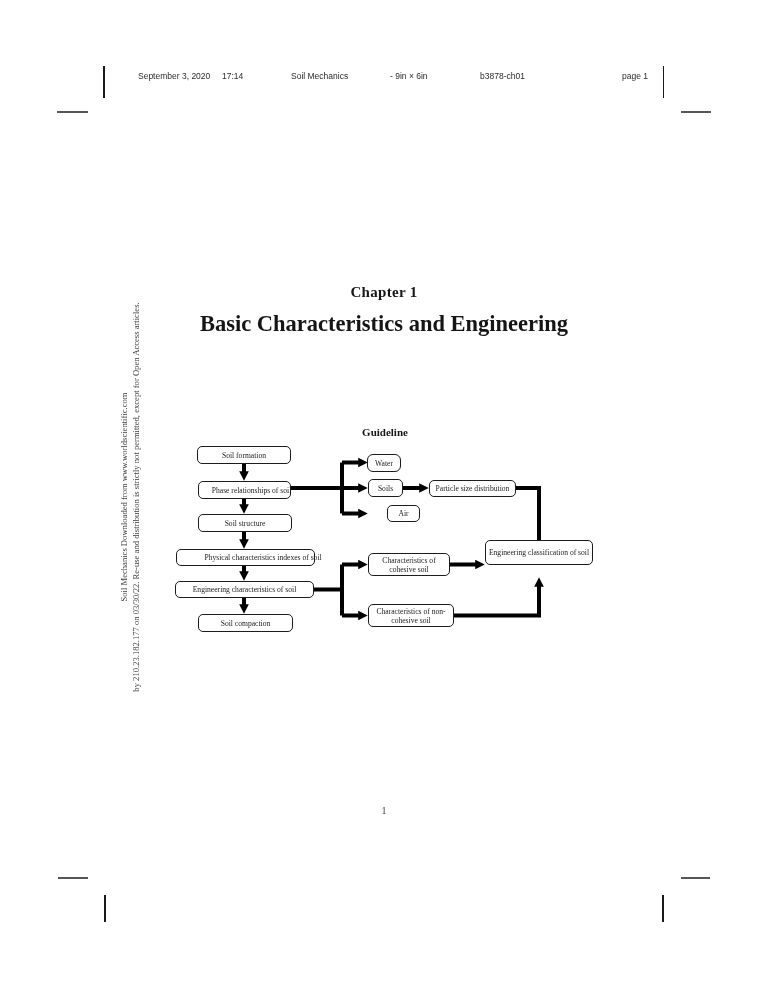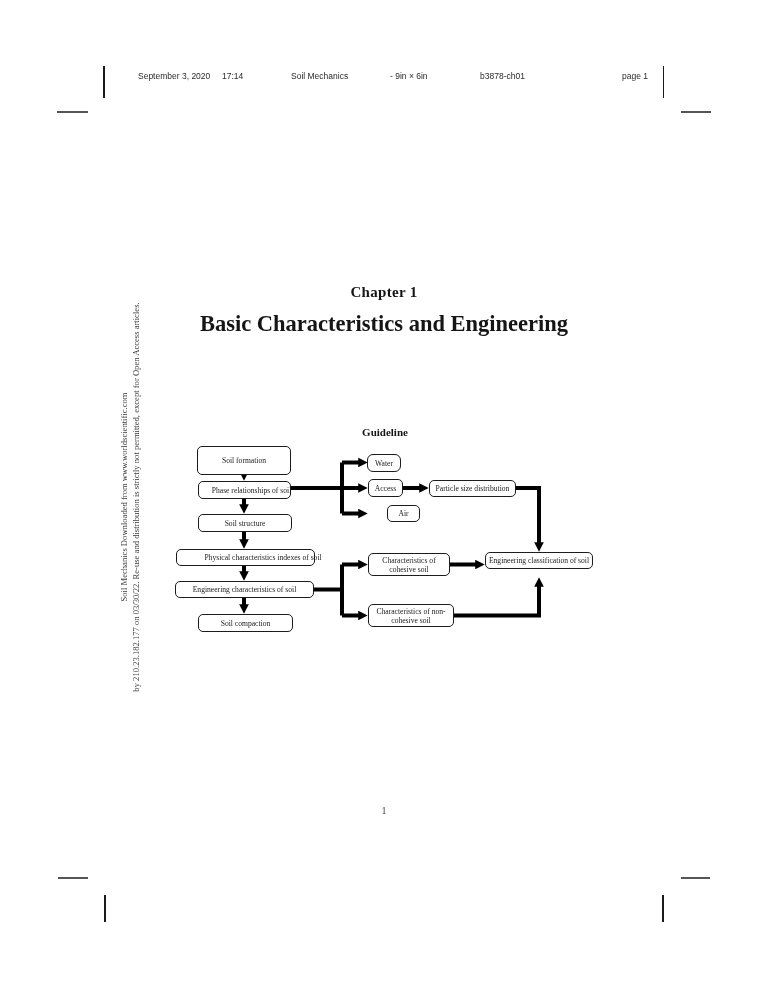--- a/index.html
+++ b/index.html
@@ -46,33 +46,33 @@
   .fc-title{position:absolute;left:140px;top:1px;width:150px;text-align:center;
     font-size:11px;font-weight:bold;color:#151515;}
   .node{
     position:absolute;box-sizing:border-box;background:#fff;
     border:1px solid #1c1c1c;border-radius:5px;
     display:flex;align-items:center;justify-content:center;text-align:center;
     font-size:7.6px;line-height:9px;color:#1a1a1a;white-space:nowrap;
     font-family:"Liberation Serif",serif;padding:1px 2px;
   }
   .node.wrap{white-space:normal;}
-  #n-soil-formation{left:27px;top:21px;width:94px;height:29px;}
+  #n-soil-formation{left:27px;top:21px;width:94px;height:18px;}
   #n-phase{left:28px;top:56px;width:93px;height:18px;padding-left:16px;}
   #n-structure{left:28px;top:89px;width:94px;height:18px;}
   #n-physical{left:6px;top:124px;width:139px;height:17px;padding-left:37px;}
   #n-engchar{left:5px;top:156px;width:139px;height:17px;}
   #n-compaction{left:28px;top:189px;width:95px;height:18px;}
   #n-water{left:197px;top:29px;width:34px;height:18px;border-radius:6px;}
   #n-solids{left:198px;top:54px;width:35px;height:18px;}
   #n-air{left:198px;top:80px;width:33px;height:17px;margin-left:19px;}
   #n-particle{left:259px;top:55px;width:87px;height:17px;}
   #n-cohesive{left:198px;top:128px;width:82px;height:23px;}
   #n-noncohesive{left:198px;top:179px;width:86px;height:23px;}
-  #n-engclass{left:315px;top:127px;width:108px;height:17px;}
+  #n-engclass{left:315px;top:115px;width:108px;height:25px;}
 </style>
 </head>
 <body>
 
 <div class="mark v" id="tl-v"></div>
 <div class="mark h" id="tl-h"></div>
 <div class="mark v" id="tr-v"></div>
 <div class="mark h" id="tr-h"></div>
 <div class="mark h" id="bl-h"></div>
 <div class="mark v" id="bl-v"></div>
@@ -126,21 +126,21 @@
 
   <div class="fc-title">Guideline</div>
 
   <div class="node" id="n-soil-formation">Soil formation</div>
   <div class="node" id="n-phase">Phase relationships of soil</div>
   <div class="node" id="n-structure">Soil structure</div>
   <div class="node" id="n-physical">Physical characteristics indexes of soil</div>
   <div class="node" id="n-engchar">Engineering characteristics of soil</div>
   <div class="node" id="n-compaction">Soil compaction</div>
   <div class="node" id="n-water">Water</div>
-  <div class="node" id="n-solids">Access</div>
+  <div class="node" id="n-solids">Soils</div>
   <div class="node" id="n-air">Air</div>
   <div class="node" id="n-particle">Particle size distribution</div>
   <div class="node wrap" id="n-cohesive">Characteristics of cohesive soil</div>
   <div class="node wrap" id="n-noncohesive">Characteristics of non-cohesive soil</div>
   <div class="node wrap" id="n-engclass">Engineering classification of soil</div>
 </div>
 
 <div class="folio">1</div>
 
 </body></html>

